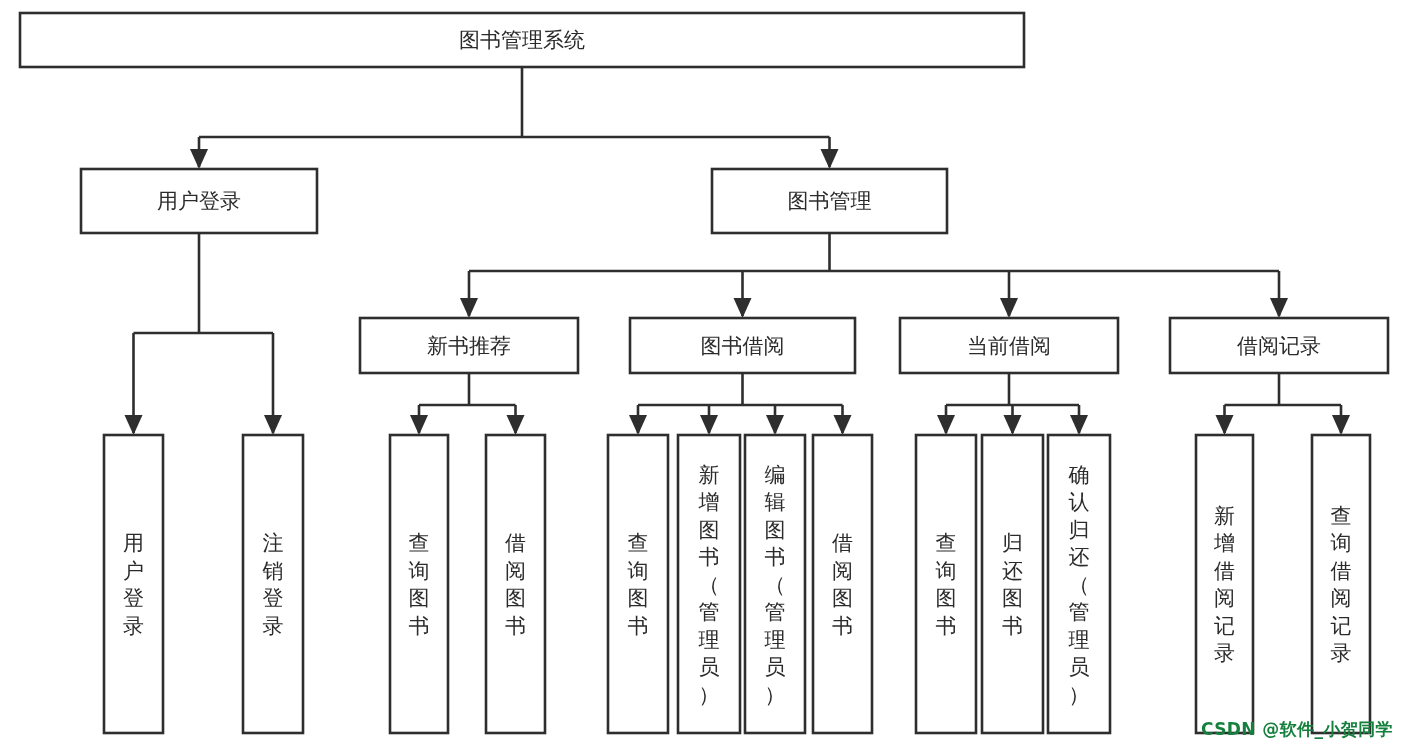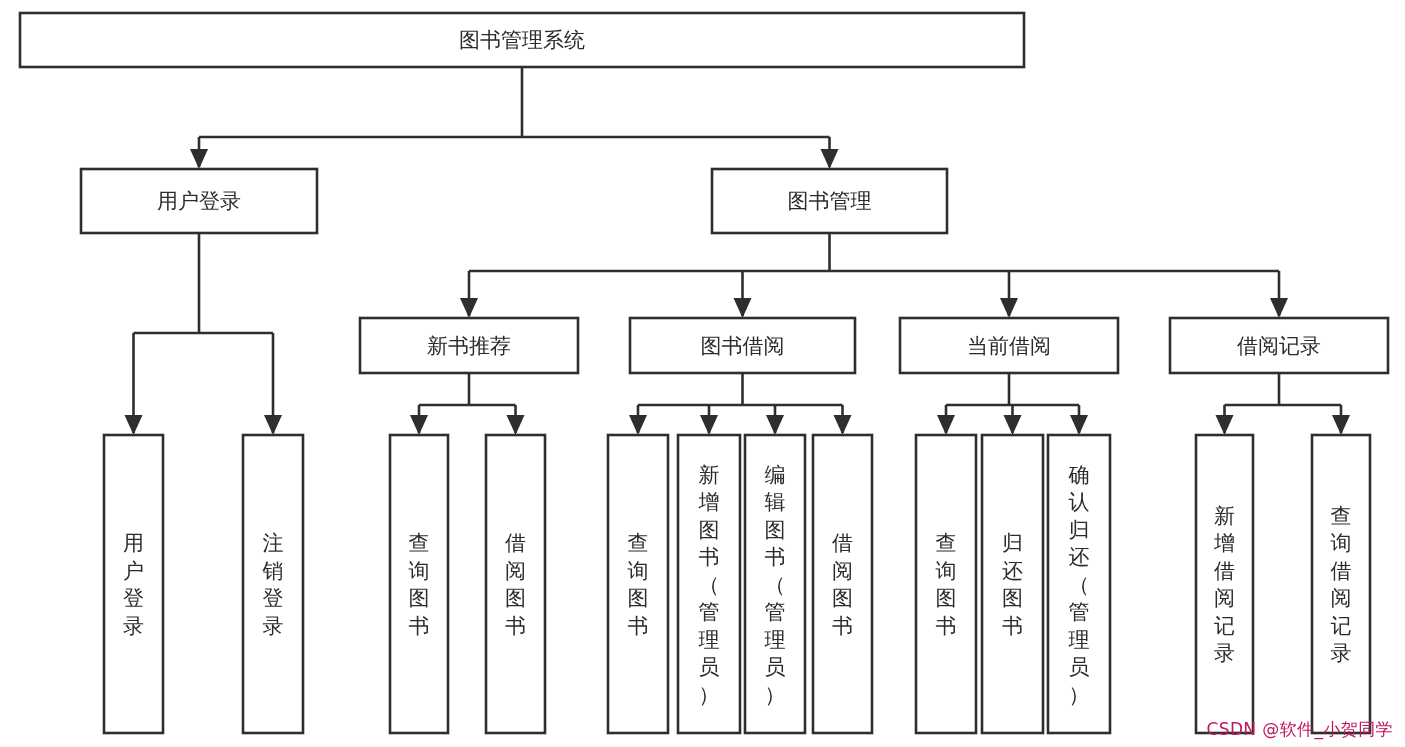--- a/index.html
+++ b/index.html
@@ -55,24 +55,25 @@
     font-family: "DejaVu Sans", "Liberation Sans", sans-serif;
     font-size: 21px;
     text-anchor: middle;
   }
   .watermark-text {
     position: absolute;
     right: 12px;
     bottom: 6px;
     font-family: "DejaVu Sans", "Liberation Sans", sans-serif;
     font-size: 17px;
-    color: #be185d;
+    color: #15803d;
     white-space: nowrap;
     letter-spacing: 0.4px;
     pointer-events: none;
+    font-weight: bold;
   }
 </style>
 </head>
 <body>
 
 <div id="diagram-root">
 
   <svg id="flowchart" viewBox="0 0 1405 747">
     <g id="connectors-layer">
         <g>

